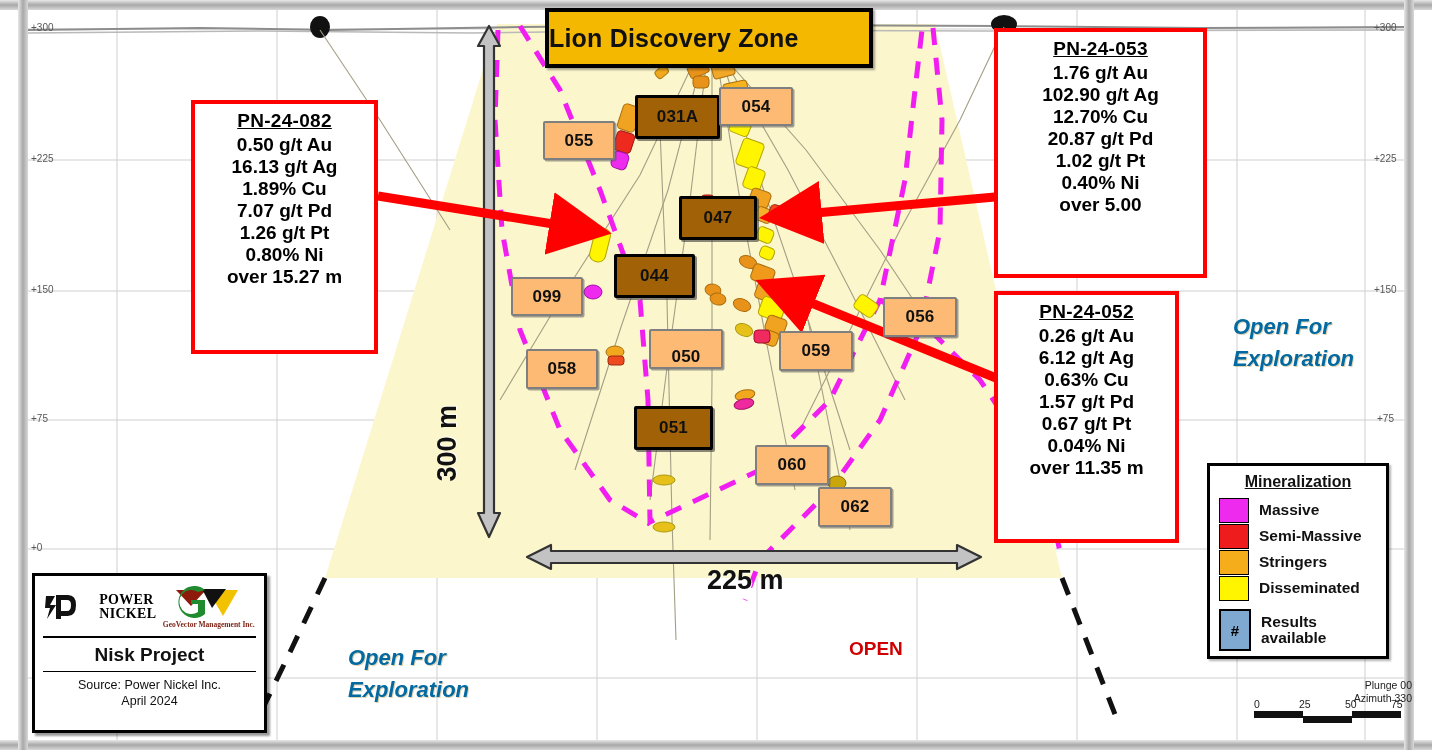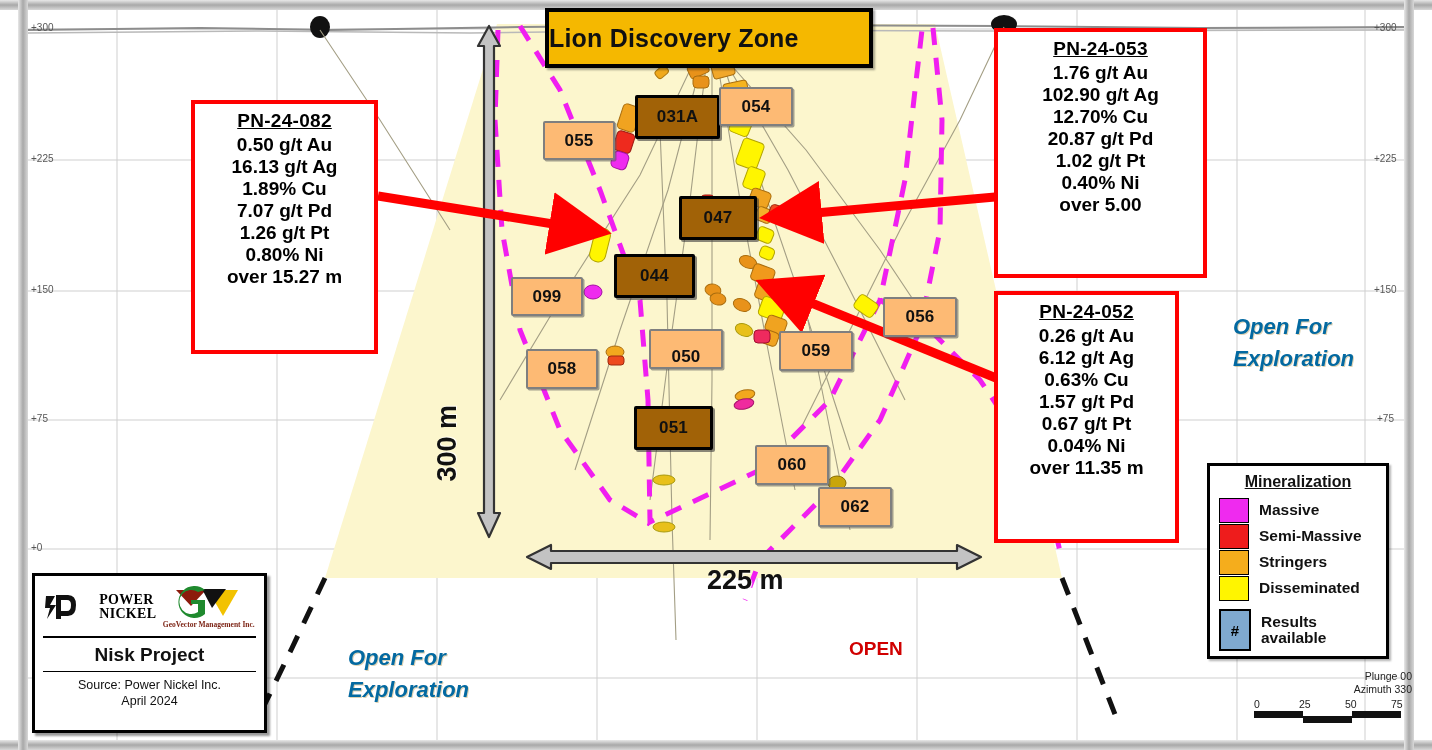--- a/index.html
+++ b/index.html
@@ -77,21 +77,21 @@
   .gv-logo{display:flex;flex-direction:column;align-items:center;}
   .gv-logo .gv-sub{font-family:"Liberation Serif",serif;font-weight:700;
     font-size:7.5px;color:#7a1f10;margin-top:0px;white-space:nowrap;}
   #logo-panel .divider{height:1.5px;background:#000;margin:0 8px;}
   #proj{text-align:center;font-size:19px;font-weight:700;line-height:1.22;
     padding:5px 0 5px;color:#111;}
   #src{text-align:center;font-size:12.5px;line-height:1.3;padding-top:5px;color:#111;}
 
   
   #scalebar{position:absolute;left:1248px;top:670px;width:170px;height:60px;}
-  #scalebar .orient{position:absolute;right:6px;top:0;text-align:right;
+  #scalebar .orient{position:absolute;right:6px;top:9px;text-align:right;
     font-size:10.5px;line-height:1.25;color:#222;}
   #scalebar .ticks{position:absolute;left:6px;top:28px;width:158px;height:12px;}
   #scalebar .ticks span{position:absolute;font-size:10.5px;color:#222;top:0;}
   #scalebar .bar{position:absolute;left:6px;top:41px;width:156px;height:7px;}
   #scalebar .bar i{position:absolute;height:7px;background:#111;display:block;}
 
   
   .axlab{position:absolute;font-size:10px;color:#555;font-family:"Liberation Sans",sans-serif;}
 </style>
 </head>

